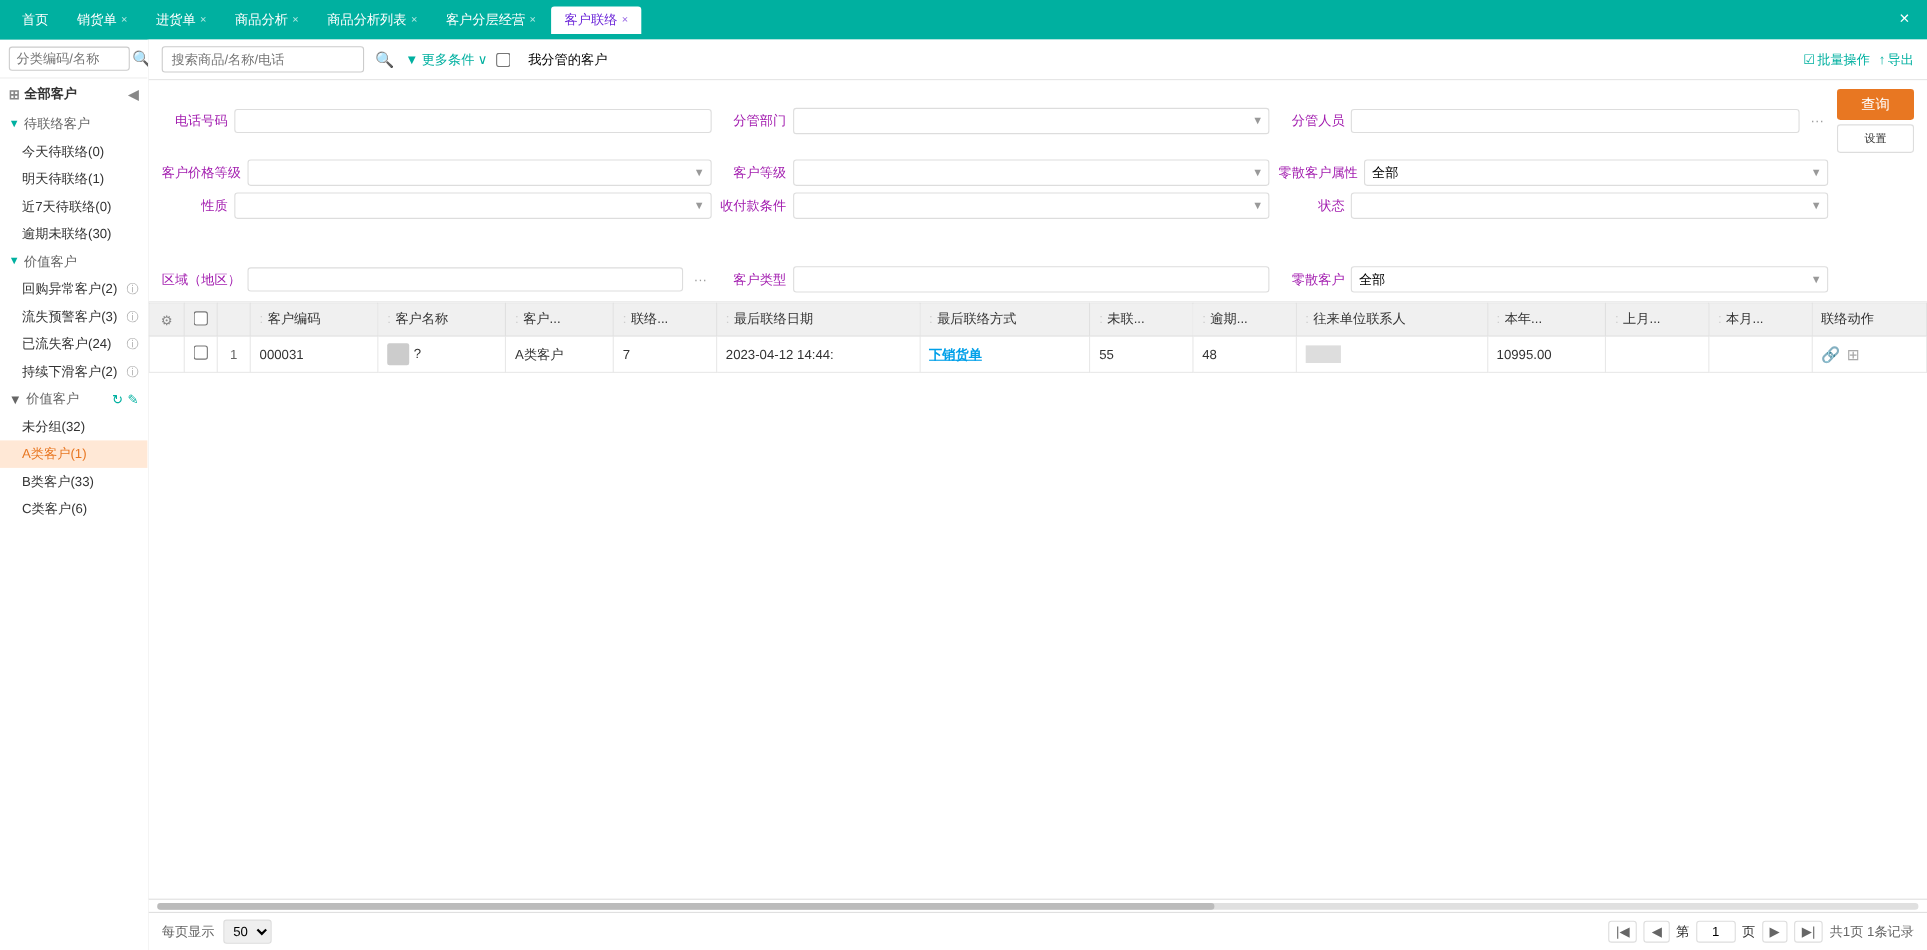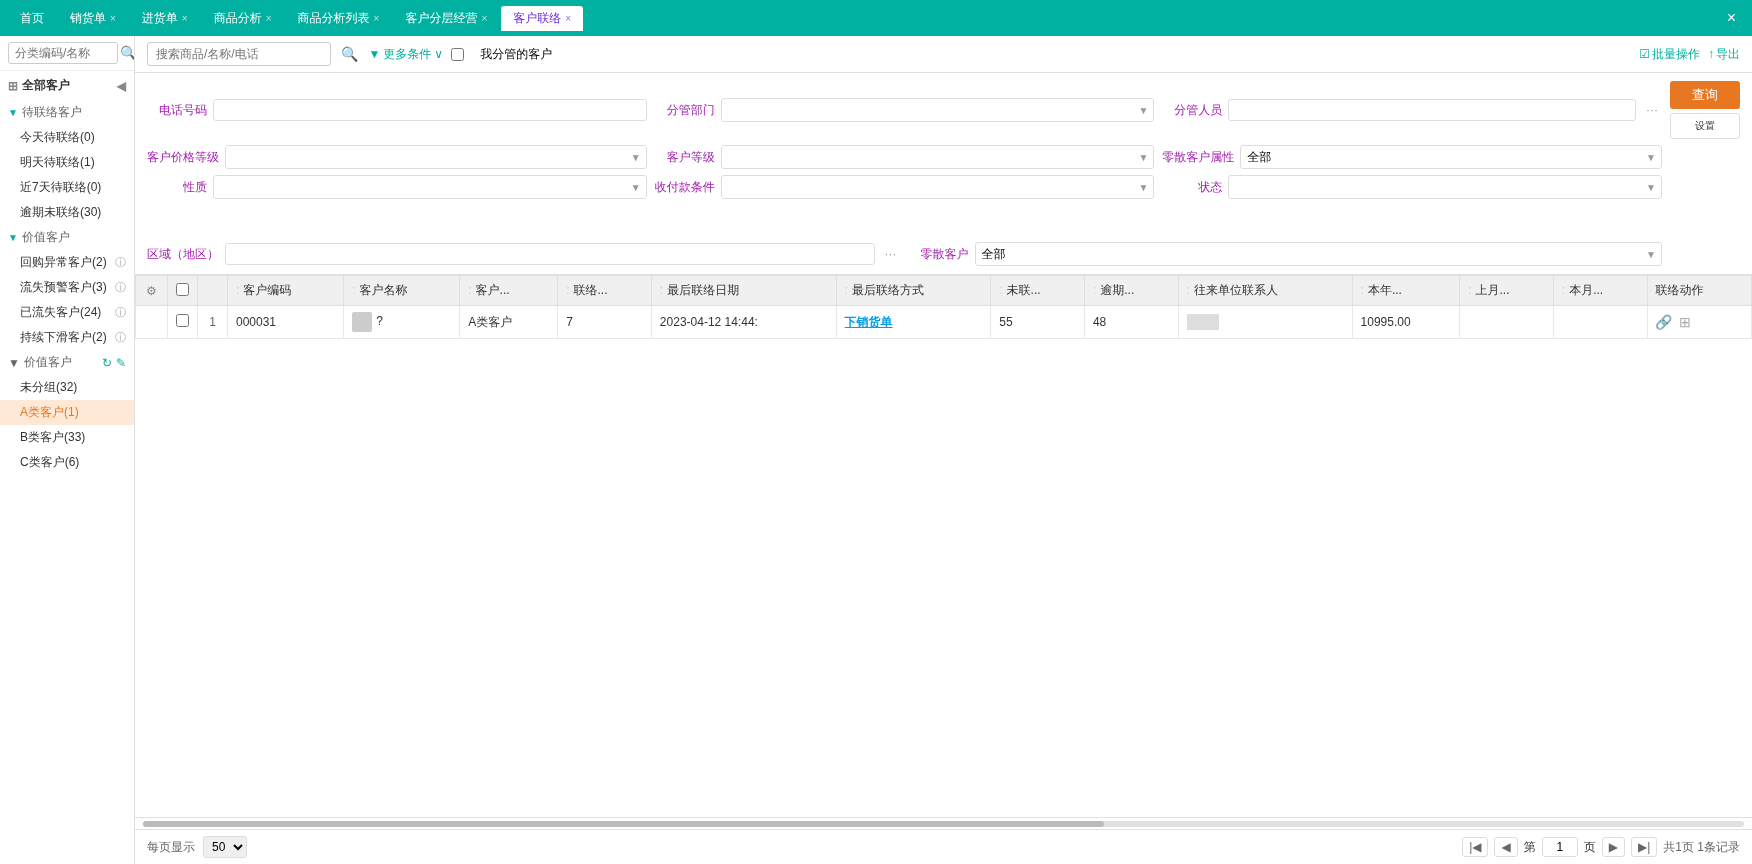--- a/index.html
+++ b/index.html
@@ -602,20 +602,26 @@
           </div>
         </div>
         <div style="min-width:70px;"></div>
       </div>
 
       <div class="filter-row">
         <div class="filter-field">
           <span class="filter-label">区域（地区）</span>
           <input class="filter-input" type="text" value="" style="">
           <span class="filter-ellipsis">···</span>
+        </div>
+        <div class="filter-field">
+          <span class="filter-label">客户类型</span>
+          <div class="select-wrapper">
+            <select><option></option></select>
+          </div>
         </div>
         <div class="filter-field">
           <span class="filter-label">零散客户</span>
           <div class="select-wrapper">
             <select><option>全部</option></select>
             <span class="chevron">▼</span>
           </div>
         </div>
         <div style="min-width:70px;"></div>
       </div>

